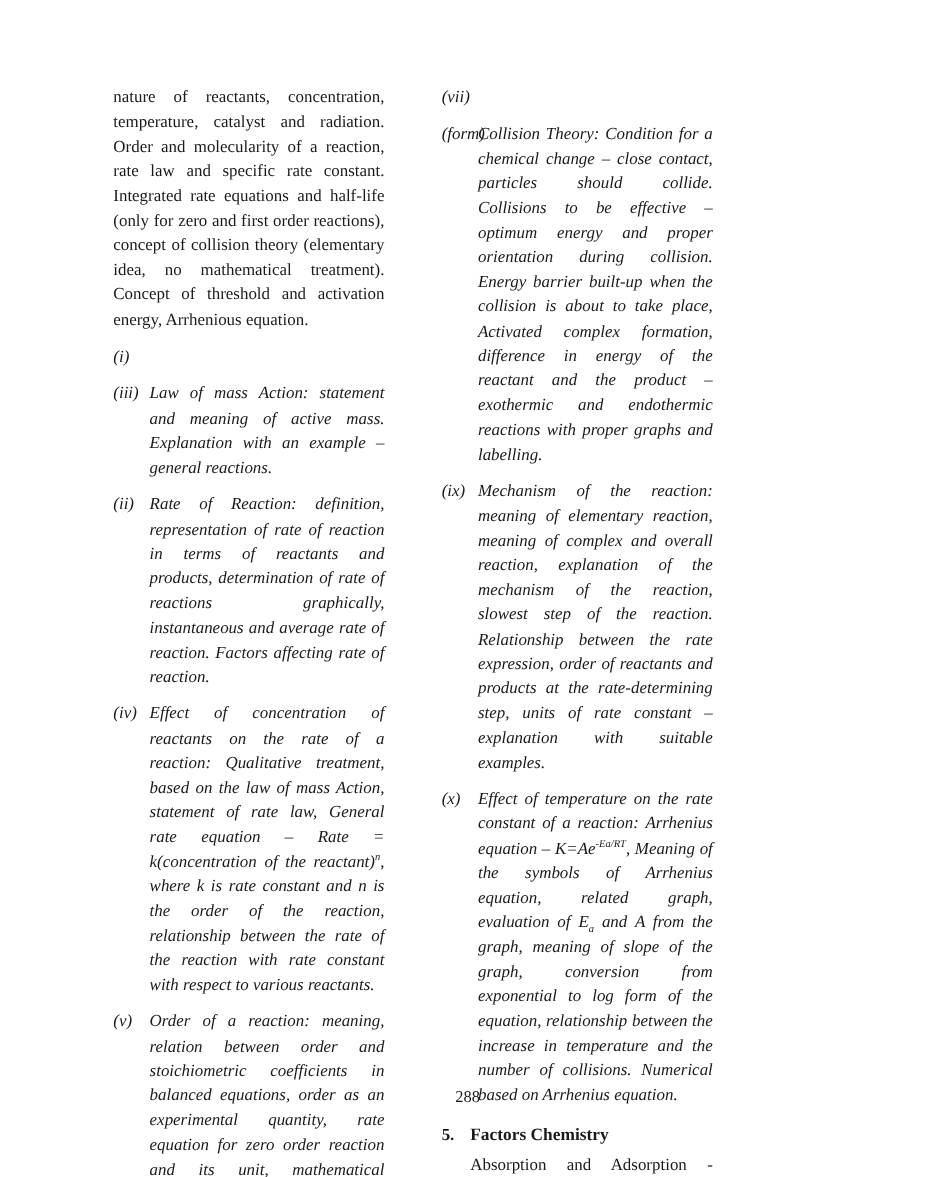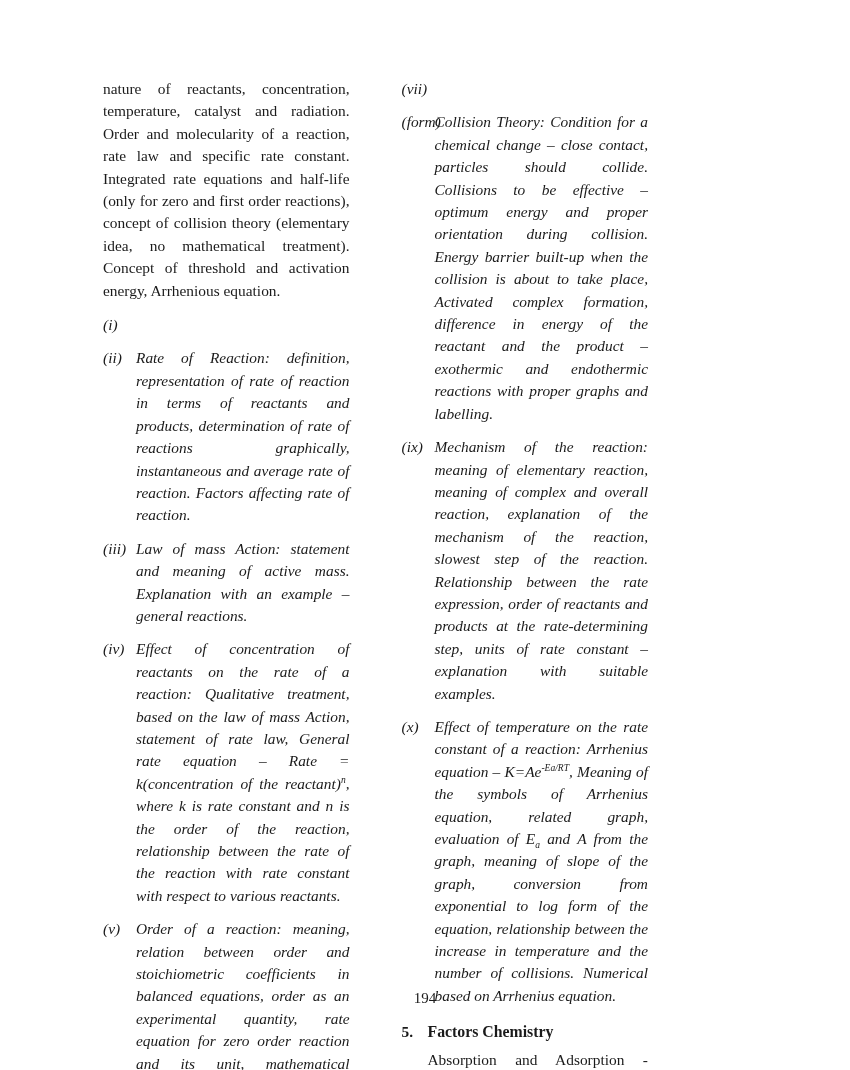--- a/index.html
+++ b/index.html
@@ -123,27 +123,27 @@
 
     <div class="col col-left">
 
       <p class="para">nature of reactants, concentration, temperature, catalyst and radiation. Order and molecularity of a reaction, rate law and specific rate constant. Integrated rate equations and half-life (only for zero and first order reactions), concept of collision theory (elementary idea, no mathematical treatment). Concept of threshold and activation energy, Arrhenious equation.</p>
 
       <div class="item">
         <span class="marker">(i)</span>
       </div>
 
       <div class="item">
-        <span class="marker">(ii)</span>
-        <span class="body">Rate of Reaction: definition, representation of rate of reaction in terms of reactants and products, determination of rate of reactions graphically, instantaneous and average rate of reaction. Factors affecting rate of reaction.</span>
+        <span class="marker tight">(iii)</span>
+        <span class="body">Law of mass Action: statement and meaning of active mass. Explanation with an example – general reactions.</span>
       </div>
 
       <div class="item">
-        <span class="marker tight">(iii)</span>
-        <span class="body">Law of mass Action: statement and meaning of active mass. Explanation with an example – general reactions.</span>
+        <span class="marker">(ii)</span>
+        <span class="body">Rate of Reaction: definition, representation of rate of reaction in terms of reactants and products, determination of rate of reactions graphically, instantaneous and average rate of reaction. Factors affecting rate of reaction.</span>
       </div>
 
       <div class="item">
         <span class="marker">(iv)</span>
         <span class="body"><span>Effect of concentration of reactants on the rate of a reaction: Qualitative treatment, based on the law of mass Action, statement of rate law, General rate equation – Rate = k(concentration of the reactant)</span><sup>n</sup><span>, where k is rate constant and n is the order of the reaction, relationship between the rate of the reaction with rate constant with respect to various reactants.</span></span>
       </div>
 
       <div class="item">
         <span class="marker">(v)</span>
         <span class="body">Order of a reaction: meaning, relation between order and stoichiometric coefficients in balanced equations, order as an experimental quantity, rate equation for zero order reaction and its unit, mathematical derivation of rate equation for first order reaction, characteristics of first order reaction – rate constant is independent of the initial concentration, units to be derived, definition of half-life period, derivation of expression of half-life period from first order rate equation.</span>
@@ -180,14 +180,14 @@
       <div class="section-body">
         <p class="para">Absorption and Adsorption - physisorption and chemisorption, factors affecting adsorption of gases on solids and liquids. Catalysis; homogenous and heterogenous, activity and selectivity, enzyme catalysis.</p>
         <p class="para">Colloidal state distinction between true solutions, colloids and suspension; lyophilic, lyophobic multi-molecular, macromolecular and associated colloids; properties of colloids; Brownian movement, Tyndall effect, coagulation and electrophoresis. Emulsion - types of emulsions.</p>
 
       </div>
 
     </div>
 
   </div>
 
-  <div class="pagenum">194</div>
+  <div class="pagenum">288</div>
 </div>
 
 </body></html>

